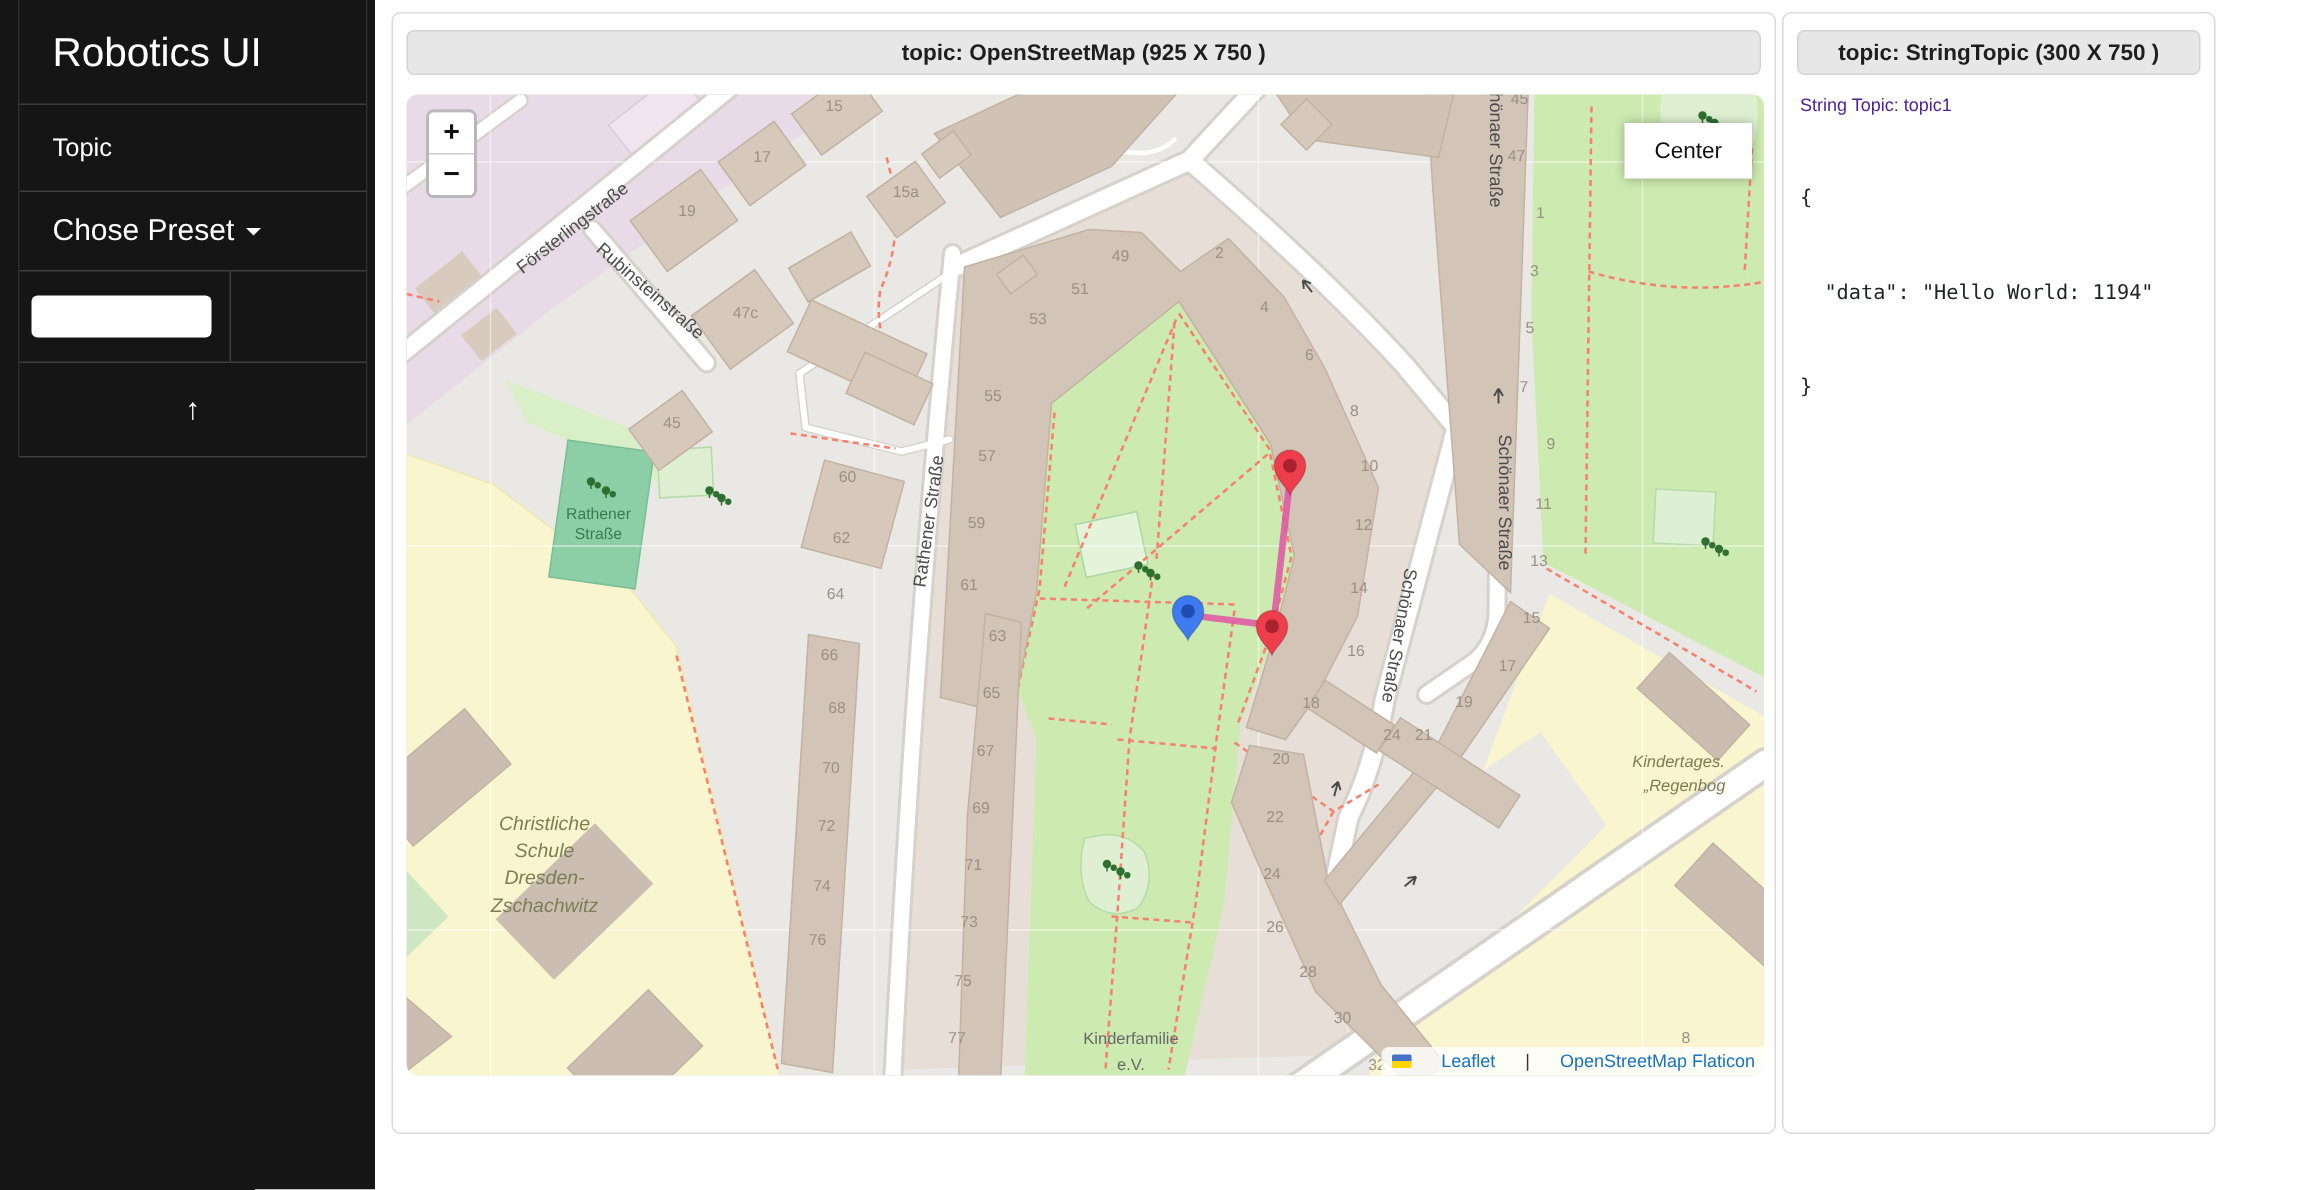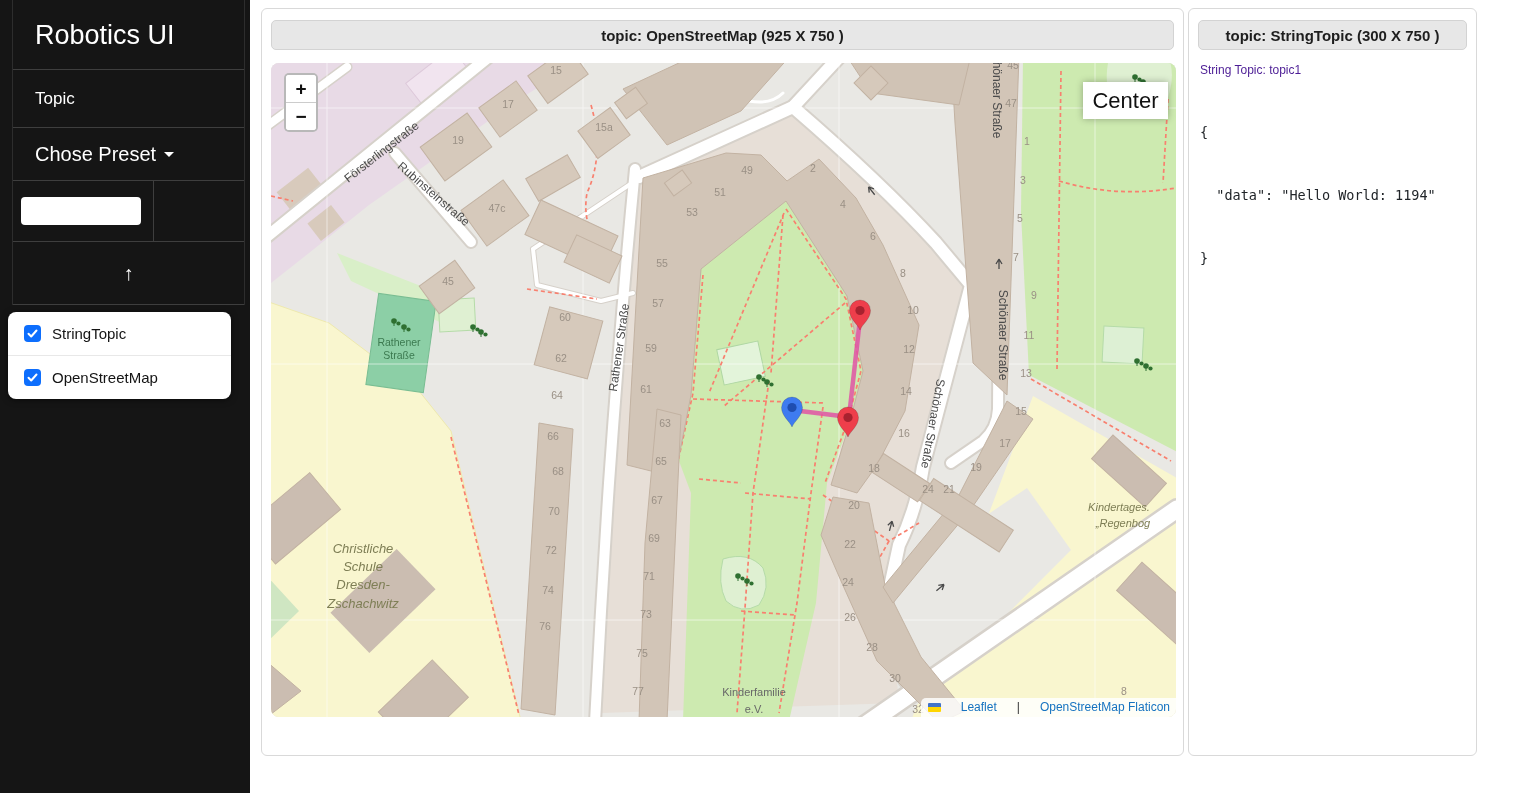--- a/index.html
+++ b/index.html
@@ -51,21 +51,21 @@
   .teal{font-size:10.5px;fill:#3c7a50;text-anchor:middle}
   .olive{font-size:13px;font-style:italic;fill:#7e7e55;text-anchor:middle}
   .olive-sm{font-size:11px;font-style:italic;fill:#7e7e55;text-anchor:middle}
   .graylbl{font-size:11px;fill:#686868;text-anchor:middle}
   .leaflet-ctl{position:absolute;left:13px;top:10px;width:30px;border:2px solid rgba(0,0,0,.28);
                border-radius:5px;overflow:hidden;background:#fff}
   .zbtn{width:30px;height:27px;background:#fff;display:flex;align-items:center;justify-content:center;
         font-weight:bold;font-size:19px;color:#111;cursor:pointer}
   .zbtn + .zbtn{border-top:1px solid #ccc}
   #center-btn{position:absolute;left:812px;top:19px;width:85px;height:37px;background:#fff;
-              display:flex;align-items:center;justify-content:center;font-size:22px;color:#111;
+              display:flex;align-items:center;justify-content:center;font-size:15px;color:#111;
               box-shadow:0 0 7px rgba(0,0,0,.3);cursor:pointer}
   #attr{position:absolute;right:0;bottom:0;background:rgba(255,255,255,.82);font-size:12px;
         padding:2px 6px 3px 7px;border-top-left-radius:5px;color:#333;display:flex;align-items:center;gap:20px}
   #attr .lnk{color:#1673c0;cursor:pointer}
   .flag{width:13px;height:9px;display:inline-block;background:linear-gradient(#4273c8 50%,#ffd500 50%);
         border-radius:1px}
 </style>
 </head>
 <body>
 
@@ -79,38 +79,20 @@
       <span>Chose Preset</span>
       <span class="caret"></span>
     </div>
     <div class="sb-row row-split">
       <div class="cell-l">
         <input class="preset-input" type="text" value="" style="">
       </div>
     </div>
     <div class="sb-row row-split row-menu">
       <div class="cell-r up-arrow">↑</div>
-    </div>
-  </div>
-  <div class="topics">
-    <div class="topic-row">
-      <span class="cb">
-        <svg width="11" height="11" viewBox="0 0 11 11">
-            <path d="M1.5 5.8 L4.2 8.5 L9.5 2.5" stroke="#fff" stroke-width="2" fill="none" stroke-linecap="round" stroke-linejoin="round"></path>
-          </svg>
-      </span>
-      <span>StringTopic</span>
-    </div>
-    <div class="topic-row">
-      <span class="cb">
-        <svg width="11" height="11" viewBox="0 0 11 11">
-            <path d="M1.5 5.8 L4.2 8.5 L9.5 2.5" stroke="#fff" stroke-width="2" fill="none" stroke-linecap="round" stroke-linejoin="round"></path>
-          </svg>
-      </span>
-      <span>OpenStreetMap</span>
     </div>
   </div>
 </aside>
 
 <div class="content">
 
   <div class="card" id="map-card">
     <div class="card-hd">topic: OpenStreetMap (925 X 750 )</div>
     <div id="map-vp">
       <svg id="map" width="905" height="654" viewBox="0 0 905 654">

